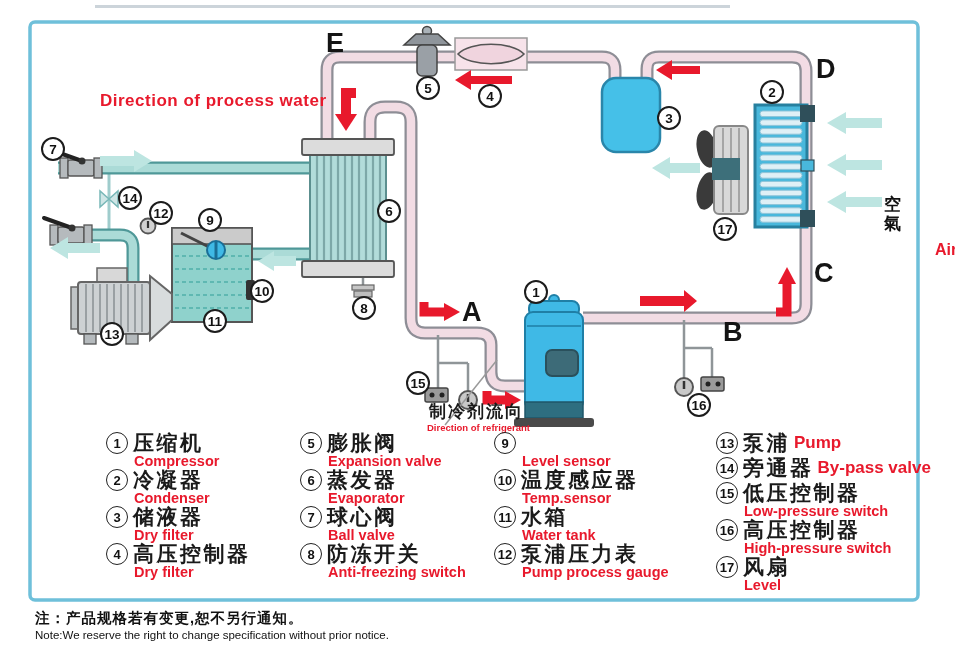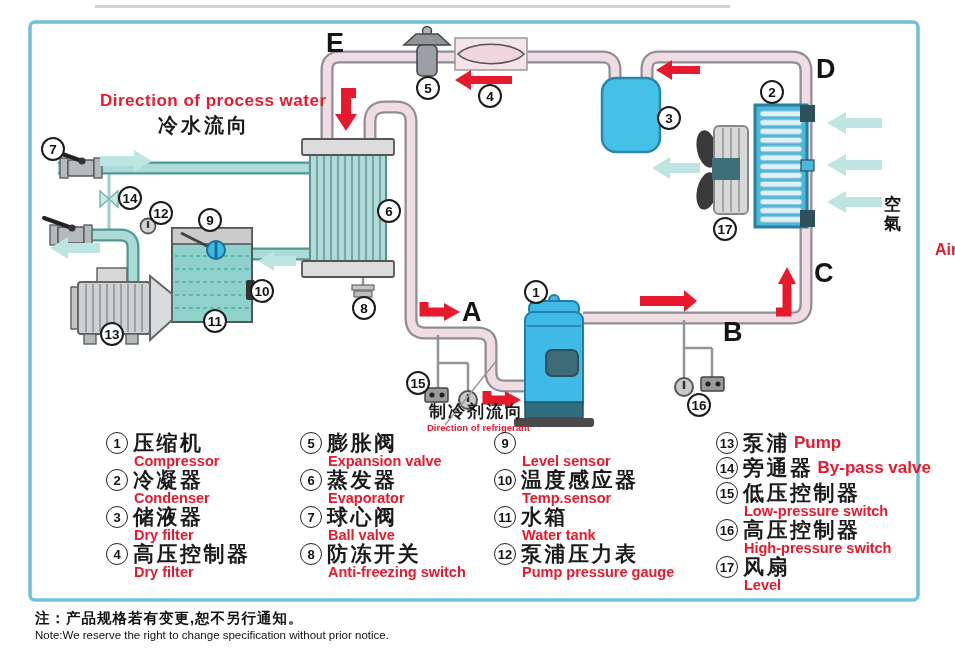--- a/index.html
+++ b/index.html
@@ -256,21 +256,20 @@
       <polygon points="778,284 796,284 787,267" fill="#e8192c"></polygon>
       <polygon points="640,296 684,296 684,290 697,301 684,312 684,306 640,306" fill="#e8192c"></polygon>
       <path d="M 424 302 L 424 312 L 446 312" fill="none" stroke="#e8192c" stroke-width="9"></path>
       <polygon points="444,303 444,321 460,312" fill="#e8192c"></polygon>
       <path d="M 487 391 L 487 400 L 506 400" fill="none" stroke="#e8192c" stroke-width="9"></path>
       <polygon points="505,391 505,409 521,400" fill="#e8192c"></polygon>
     </g>
   </svg>
 
   <div class="ov pw-en red" style="left:100px;top:91px;">Direction of process water</div>
-  <div class="ov pw-cn" style="left:158px;top:112px;">冷水流向</div>
   <div class="ov rf-cn" style="left:429px;top:400px;">制冷剂流向</div>
   <div class="ov rf-en red" style="left:427px;top:422px;">Direction of refrigerant</div>
   <div class="ov air-cn" style="left:884px;top:195px;">空氣</div>
   <div class="ov air-en red" style="left:935px;top:241px;">Air</div>
 
   <div class="ov lt" style="left:462px;top:297px;">A</div>
   <div class="ov lt" style="left:723px;top:317px;">B</div>
   <div class="ov lt" style="left:814px;top:258px;">C</div>
   <div class="ov lt" style="left:816px;top:54px;">D</div>
   <div class="ov lt" style="left:326px;top:28px;">E</div>
@@ -374,21 +373,21 @@
           <span class="lg-num">11</span>
           <span class="lg-cn">水箱</span>
         </div>
       <div class="lg-en">Water tank</div>
     </div>
     <div class="lg-item">
       <div class="lg-row">
           <span class="lg-num">12</span>
           <span class="lg-cn">泵浦压力表</span>
         </div>
-      <div class="lg-en">Pump pressure gauge</div>
+      <div class="lg-en">Pump process gauge</div>
     </div>
   </div>
 
   <div class="lg-col" style="left:716px;">
     <div class="lg-item sm">
       <div class="lg-row">
           <span class="lg-num">13</span>
           <span class="lg-cn">泵浦</span>
           <span class="lg-en-inline">Pump</span>
         </div>

